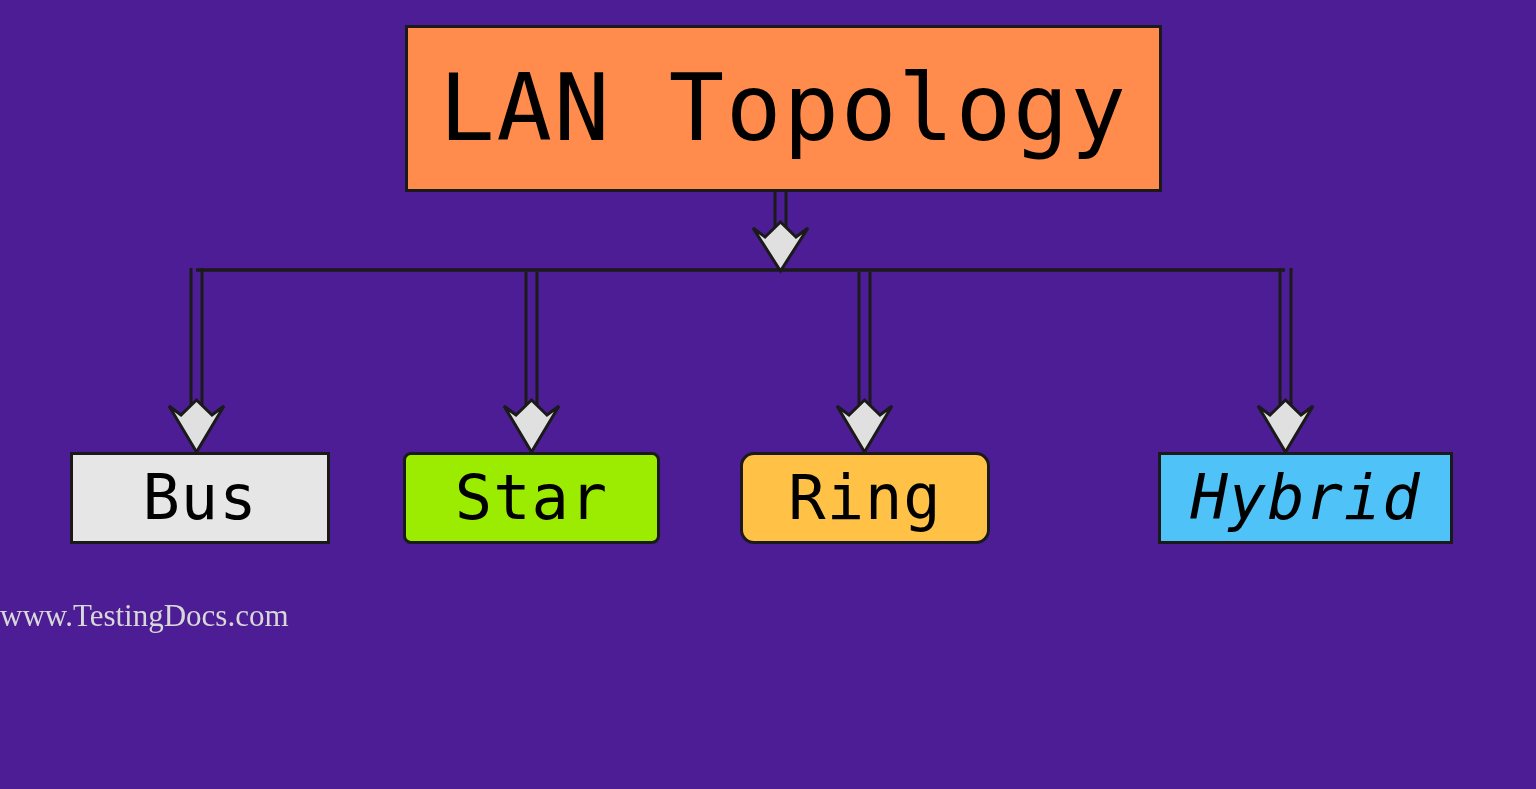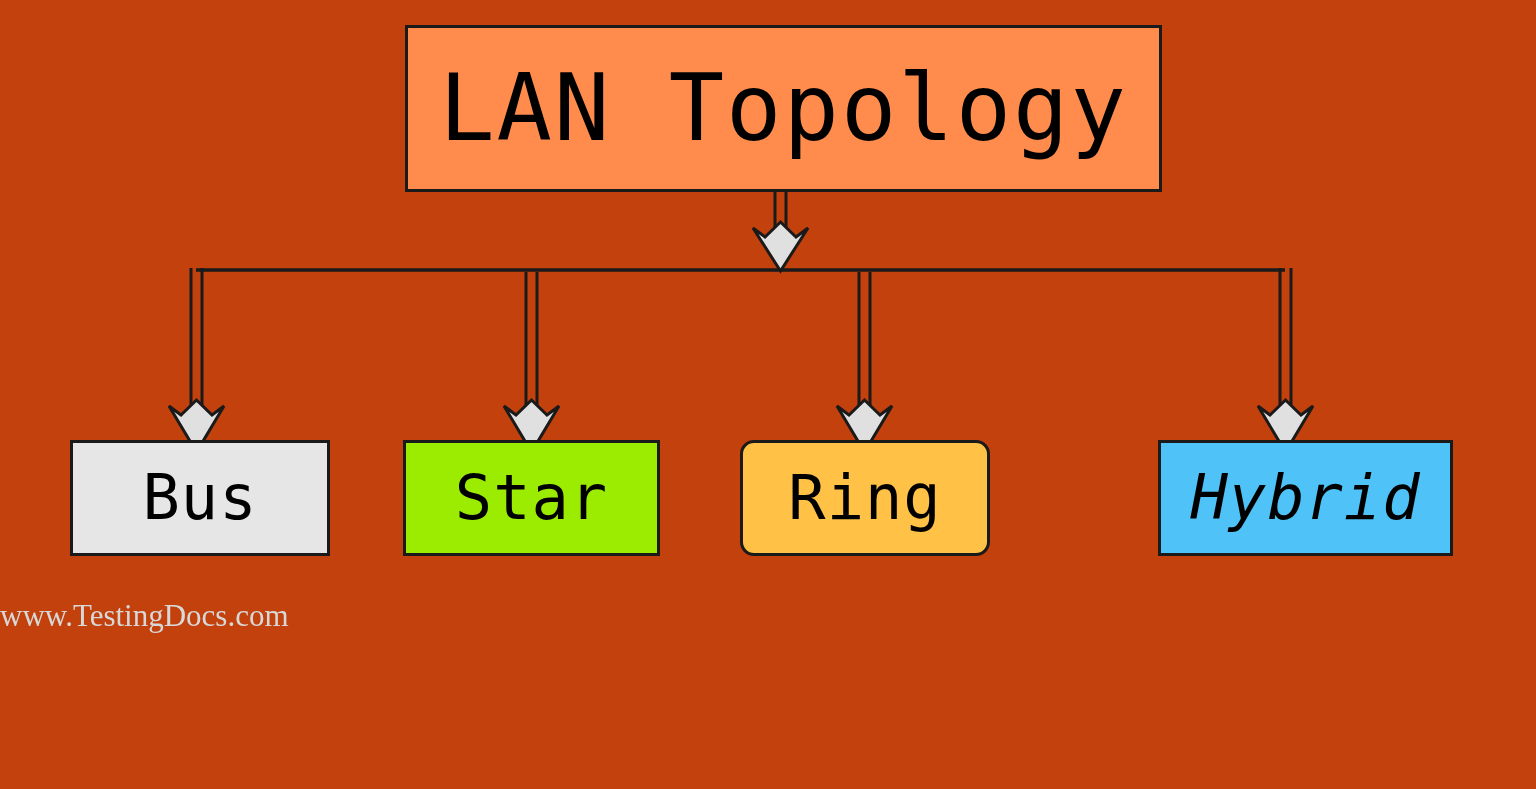--- a/index.html
+++ b/index.html
@@ -40,47 +40,47 @@
   }
   .node-root {
     left: 405px;
     top: 25px;
     width: 757px;
     height: 167px;
     font-size: 92px;
     letter-spacing: 2px;
   }
   .node-leaf {
-    top: 440px;
-    height: 116px;
+    top: 452px;
+    height: 92px;
     font-size: 62px;
     letter-spacing: 1px;
   }
   #node-bus   { left: 70px;   width: 260px; }
-  #node-star  { left: 403px;  width: 257px; }
+  #node-star  { left: 403px;  width: 257px; border-radius: 8px; }
   #node-ring  { left: 740px;  width: 250px; border-radius: 14px; }
   #node-hybrid{ left: 1158px; width: 295px; }
 
   .watermark {
     position: absolute;
     left: 0;
     top: 598px;
     width: 1380px;
     text-align: left;
     color: #d8d8d8;
     font-size: 31px;
     font-family: Liberation Serif, serif;
     letter-spacing: 0px;
     user-select: none;
   }
 </style>
 </head>
 <body>
 
-<div id="canvas" style="background: #c2410c;">
+<div id="canvas" style="background: #4c1d95;">
 
   <svg id="wires" viewBox="0 0 1536 789" width="1536" height="789" xmlns="http://www.w3.org/2000/svg">
     <defs>
       
     </defs>
 
     <g>
 
       <line x1="775" y1="192" x2="775" y2="236" stroke="#1A1A1A" stroke-width="3"></line>
       <line x1="786" y1="192" x2="786" y2="236" stroke="#1A1A1A" stroke-width="3"></line>

